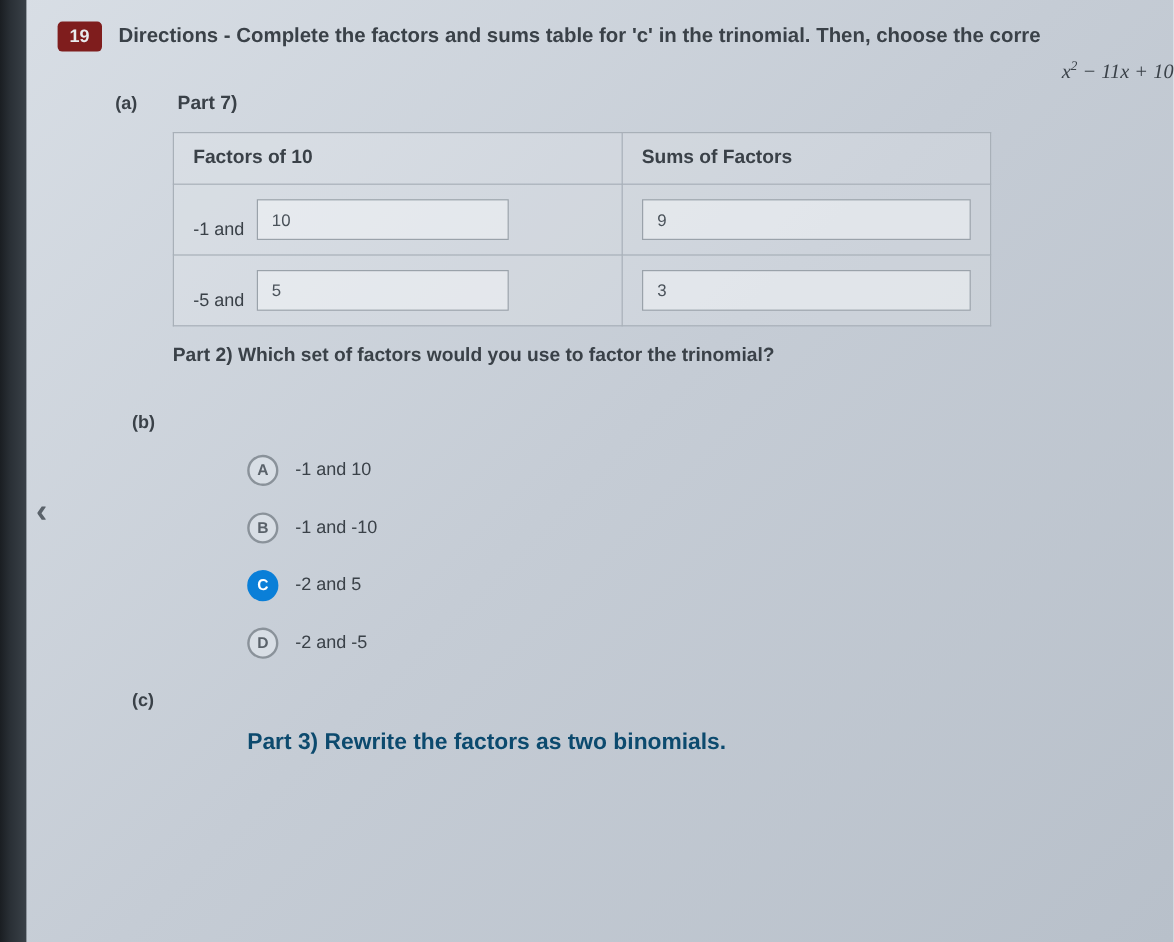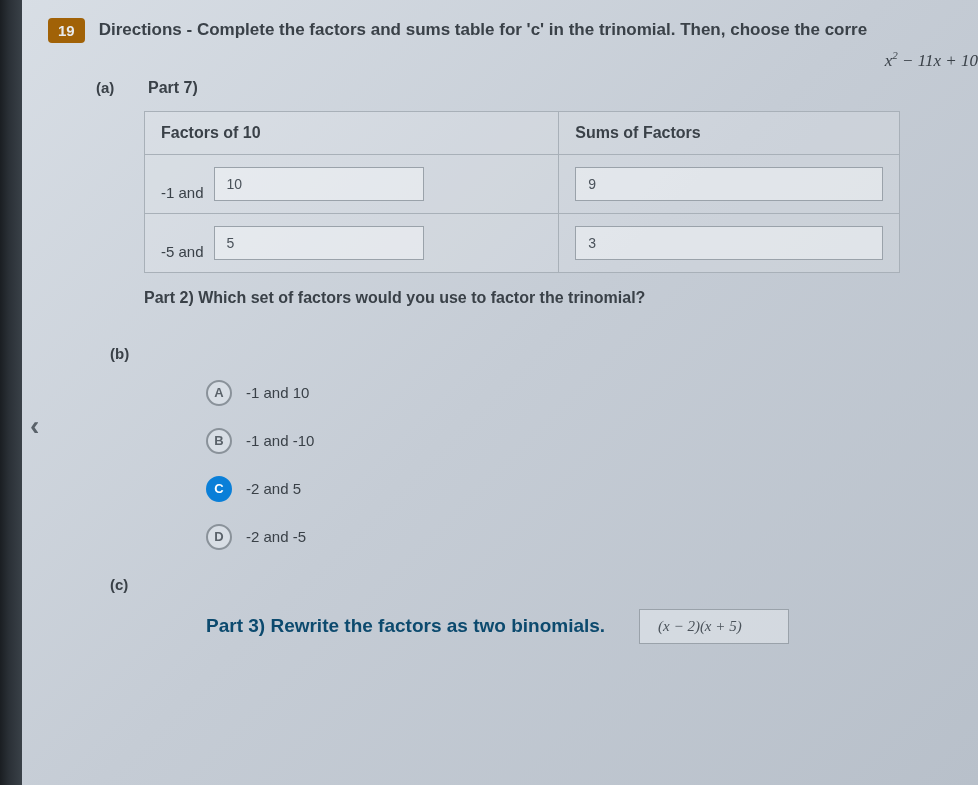--- a/index.html
+++ b/index.html
@@ -23,21 +23,21 @@
       width: 22px;
       height: 100%;
       background: linear-gradient(90deg, #1a1e22 0%, #2a3036 40%, #3a4148 100%);
     }
     .q-header {
       display: flex;
       align-items: flex-start;
       gap: 14px;
     }
     .qnum {
-      background: #a16207;
+      background: #7f1d1d;
       color: #e8ebee;
       padding: 4px 10px;
       border-radius: 4px;
       font-weight: bold;
       font-size: 15px;
       min-width: 28px;
       text-align: left;
     }
     .directions {
       font-weight: bold;
@@ -70,21 +70,21 @@
     }
     .sub-letter {
       font-weight: bold;
       font-size: 15px;
       color: #3a4148;
       width: 30px;
     }
     .factors-table {
       margin: 14px 0 0 96px;
       border-collapse: collapse;
-      width: 756px;
+      width: 682px;
     }
     .factors-table th, .factors-table td {
       border: 1px solid #a8b0b8;
       padding: 12px 16px;
       text-align: left;
       vertical-align: middle;
       background: rgba(255,255,255,0.15);
     }
     .factors-table th {
       font-weight: bold;
@@ -262,17 +262,16 @@
         <div class="choice-bubble">D</div>
         <div class="choice-text">-2 and -5</div>
       </div>
     </div>
   </div>
 
   <div class="section-c">
     <div class="sub-letter">(c)</div>
     <div class="part3-row">
       <div class="part3-label">Part 3) Rewrite the factors as two binomials.</div>
-      <div class="binom-box">(x − 2)(x + 5)</div>
     </div>
   </div>
 
 </div>
 
 </body></html>

